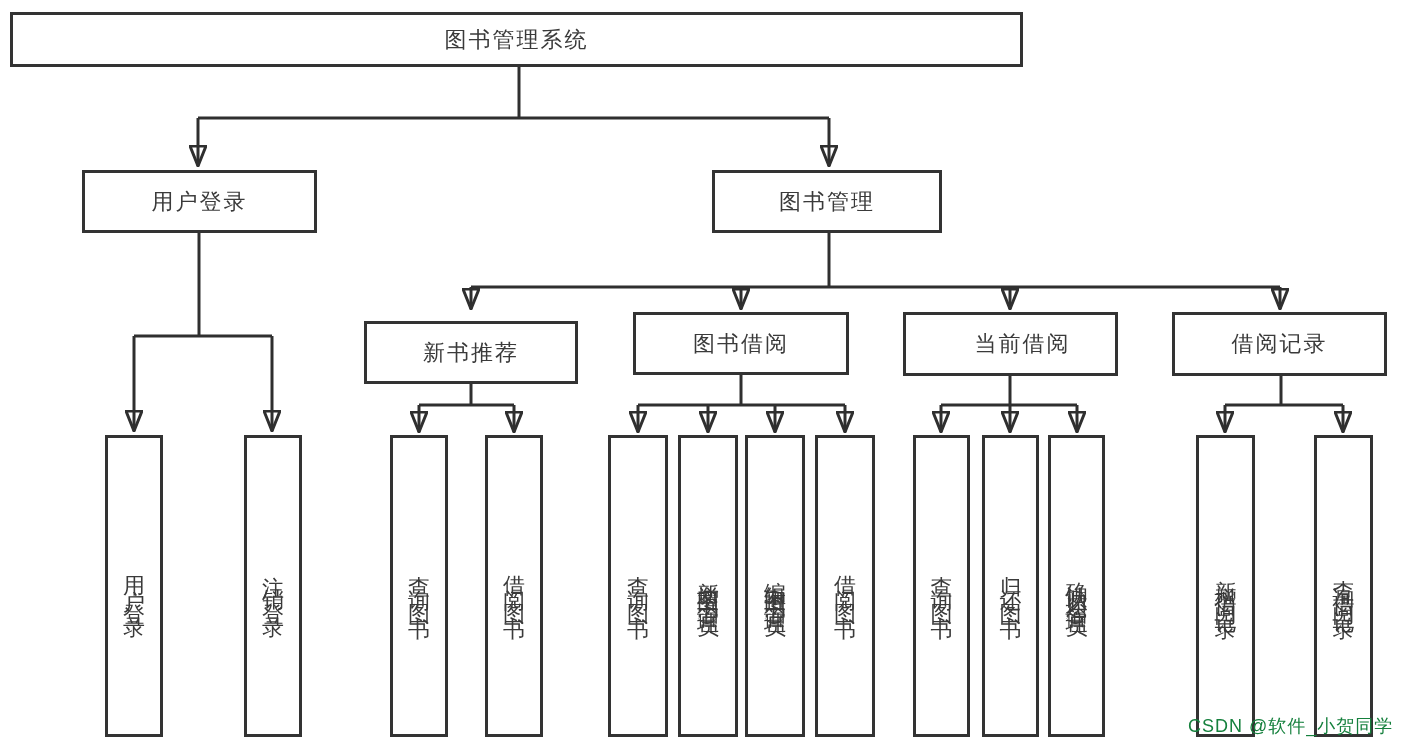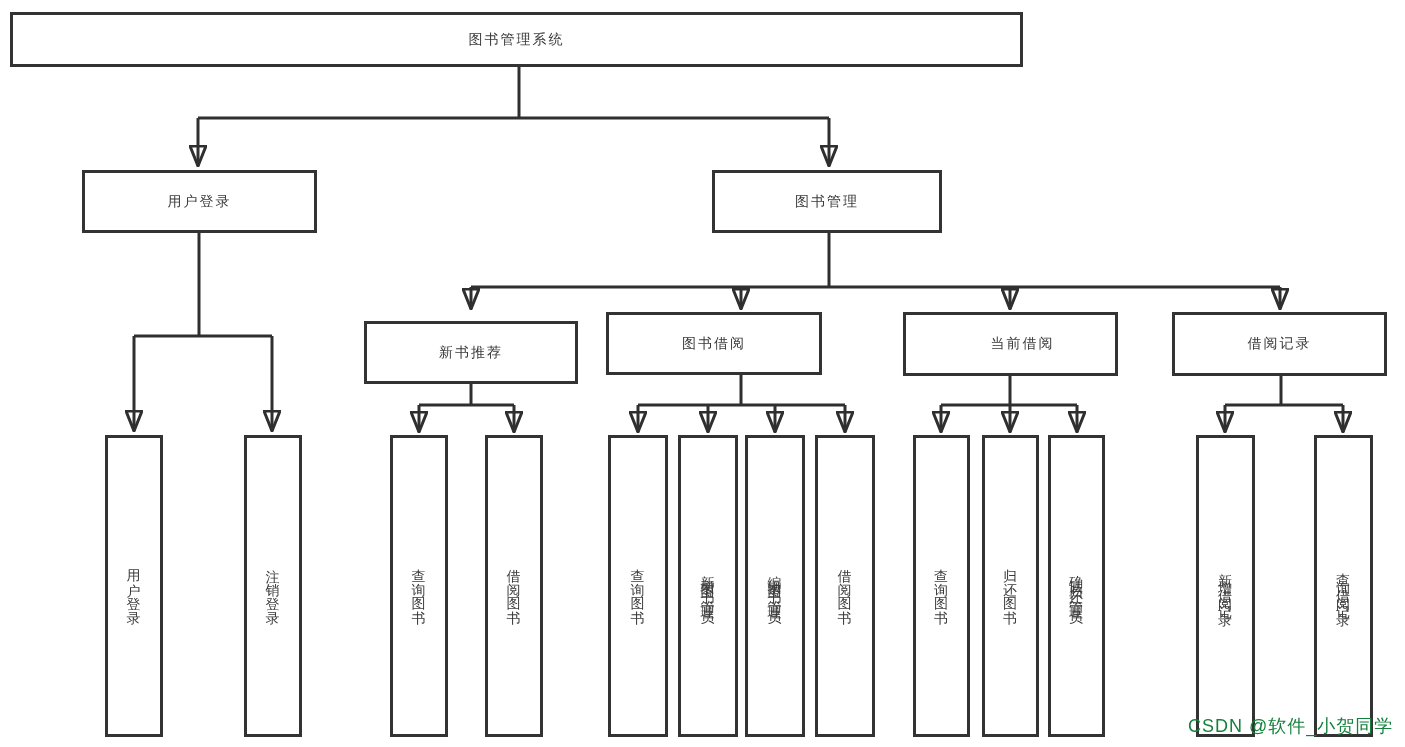--- a/index.html
+++ b/index.html
@@ -25,21 +25,21 @@
   }
   .node {
     position: absolute;
     box-sizing: border-box;
     border: 3px solid #333333;
     background: #ffffff;
     display: flex;
     align-items: center;
     justify-content: center;
     z-index: 2;
-    font-size: 14px;
+    font-size: 22px;
     letter-spacing: 2px;
     color: #3a3a3a;
   }
   .vbox span {
     writing-mode: vertical-rl;
     text-orientation: mixed;
     white-space: nowrap;
   }
   .vt4 span { letter-spacing: 14px; }
   .vt6 span { letter-spacing: 8px; }
@@ -107,21 +107,21 @@
     <path d="M1225,405 V432" marker-end="url(#arr)"></path>
     <path d="M1343,405 V432" marker-end="url(#arr)"></path>
   </svg>
 
   <div class="node" style="left:10px; top:12px; width:1013px; height:55px;">图书管理系统</div>
 
   <div class="node" style="left:82px; top:170px; width:235px; height:63px;">用户登录</div>
   <div class="node" style="left:712px; top:170px; width:230px; height:63px;">图书管理</div>
 
   <div class="node" style="left:364px; top:321px; width:214px; height:63px;">新书推荐</div>
-  <div class="node" style="left:606px; top:312px; width:216px; height:63px;">图书借阅</div>
+  <div class="node" style="left:633px; top:312px; width:216px; height:63px;">图书借阅</div>
   <div class="node" style="left:903px; top:312px; width:215px; height:64px;padding-left:24px;">当前借阅</div>
   <div class="node" style="left:1172px; top:312px; width:215px; height:64px;">借阅记录</div>
 
   <div class="node vbox vt4" style="left:105px; top:435px; width:58px; height:302px;">
     <span>用户登录</span>
   </div>
   <div class="node vbox vt4" style="left:244px; top:435px; width:58px; height:302px;">
     <span>注销登录</span>
   </div>
 

